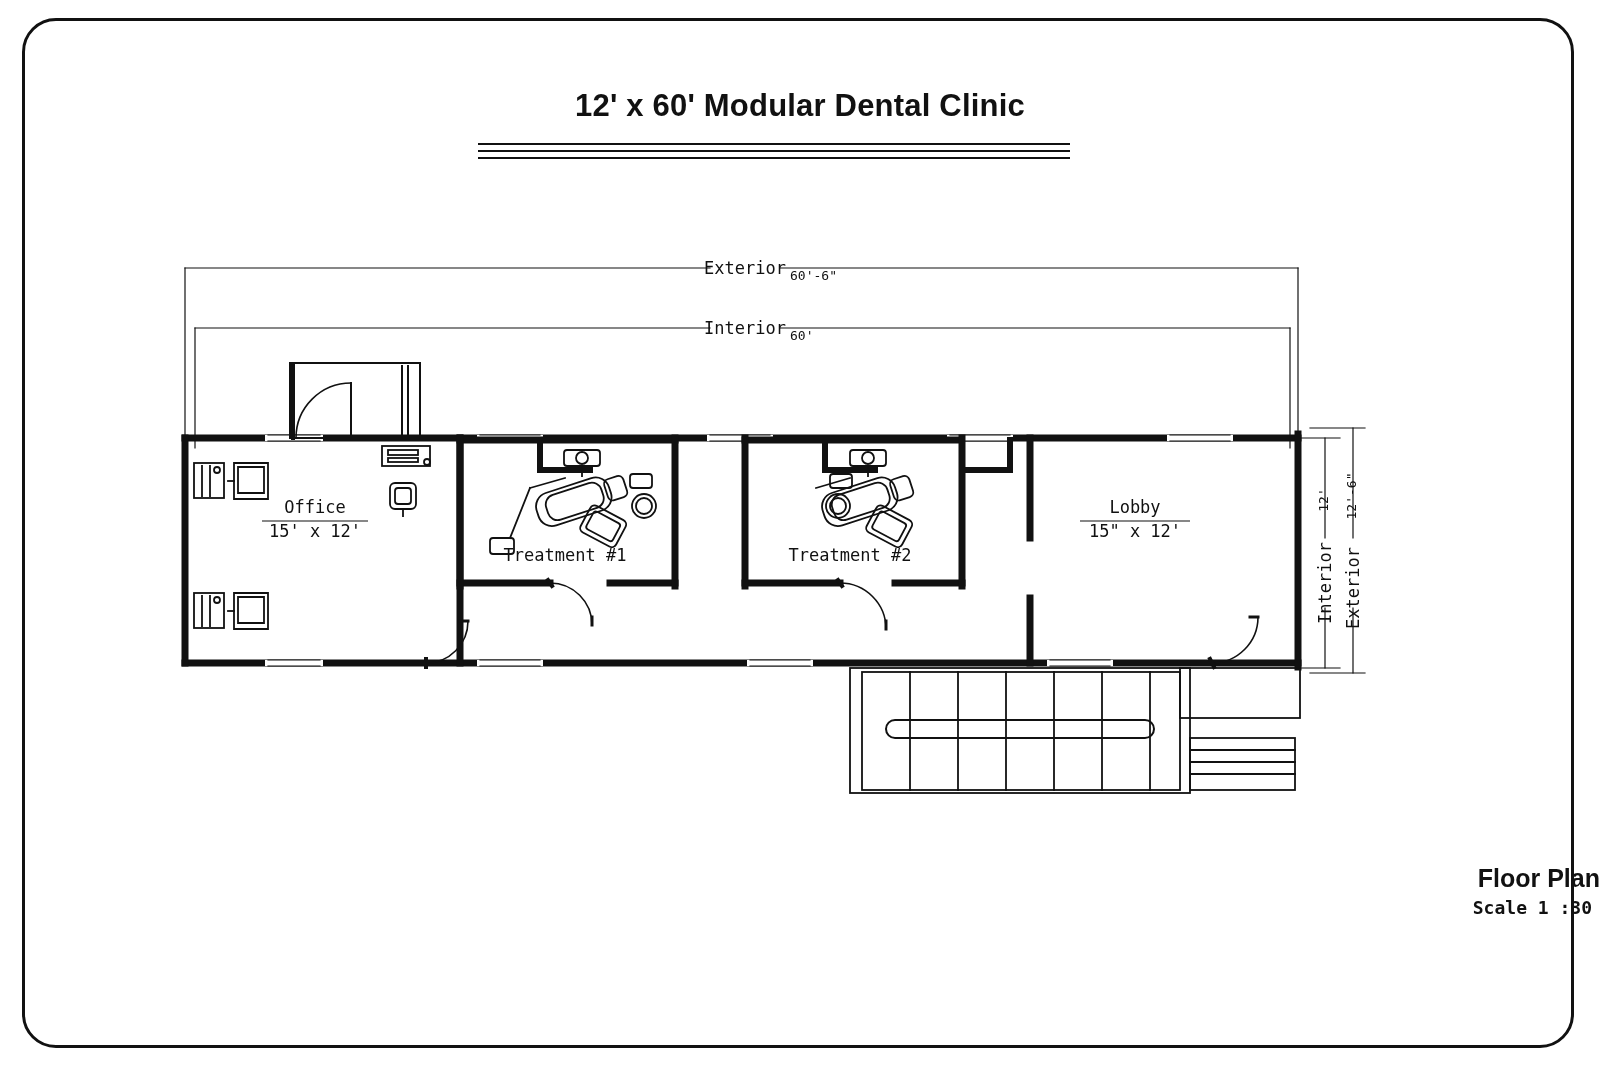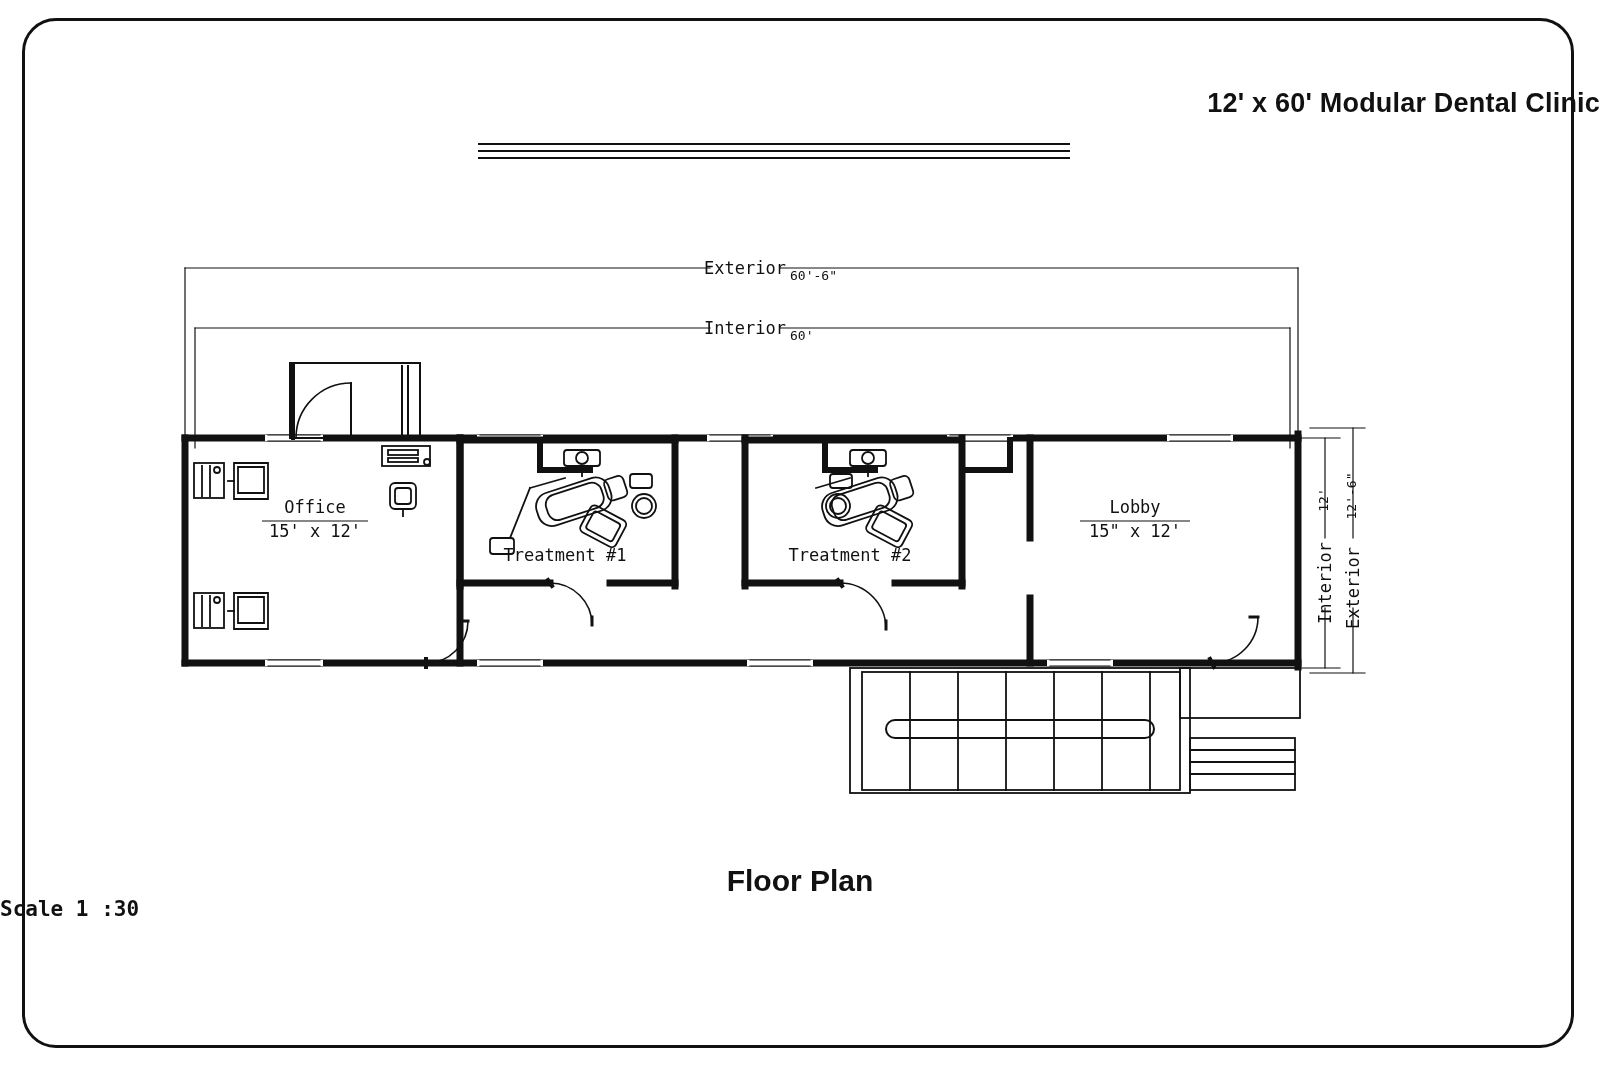--- a/index.html
+++ b/index.html
@@ -29,51 +29,51 @@
     border: 3px solid #111;
     border-radius: 34px;
     box-sizing: border-box;
   }
 
   
   .title {
     position: absolute;
     left: 0; right: 0;
     top: 88px;
-    text-align: right;
-    font-size: 27px;
+    text-align: center;
+    font-size: 31px;
     font-weight: bold;
     color: #111;
     letter-spacing: 0.2px;
   }
   .title-rule {
     position: absolute;
     left: 478px;
     width: 592px;
     border-top: 2px solid #111;
   }
   .title-rule.r1 { top: 143px; }
   .title-rule.r2 { top: 150px; }
   .title-rule.r3 { top: 157px; }
 
   .footer-title {
     position: absolute;
     left: 0; right: 0;
     top: 864px;
-    text-align: center;
-    font-size: 30px;
+    text-align: right;
+    font-size: 25px;
     font-weight: bold;
     color: #111;
   }
   .footer-scale {
     position: absolute;
     left: 0; right: 8px;
     top: 897px;
-    text-align: left;
-    font-size: 21px;
+    text-align: right;
+    font-size: 18px;
     font-weight: bold;
     color: #111;
     font-family: "DejaVu Sans Mono", monospace;
   }
 
   
   #plan {
     position: absolute;
     left: 150px;
     top: 238px;

